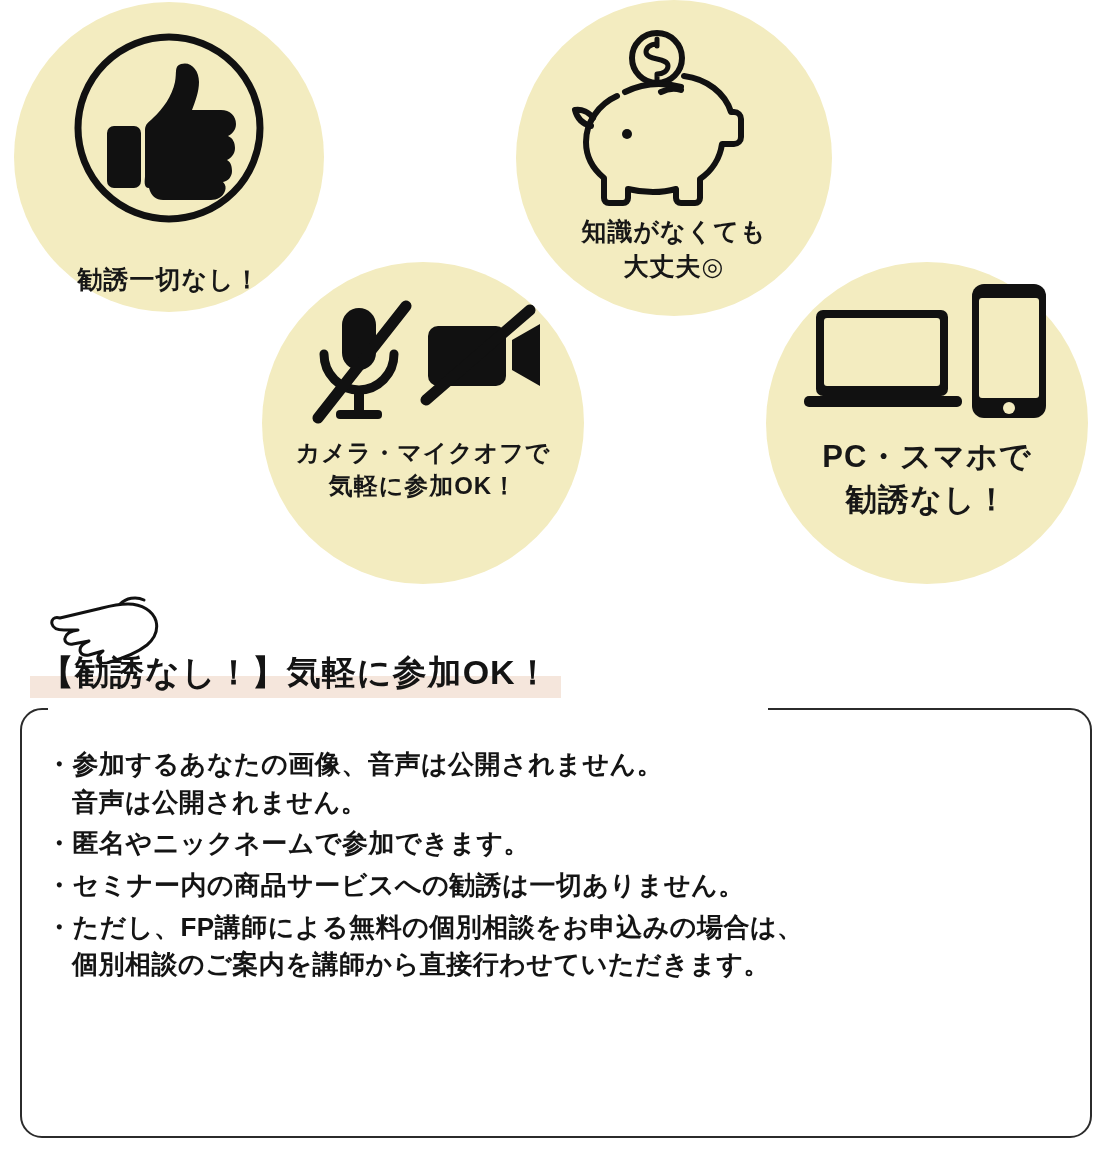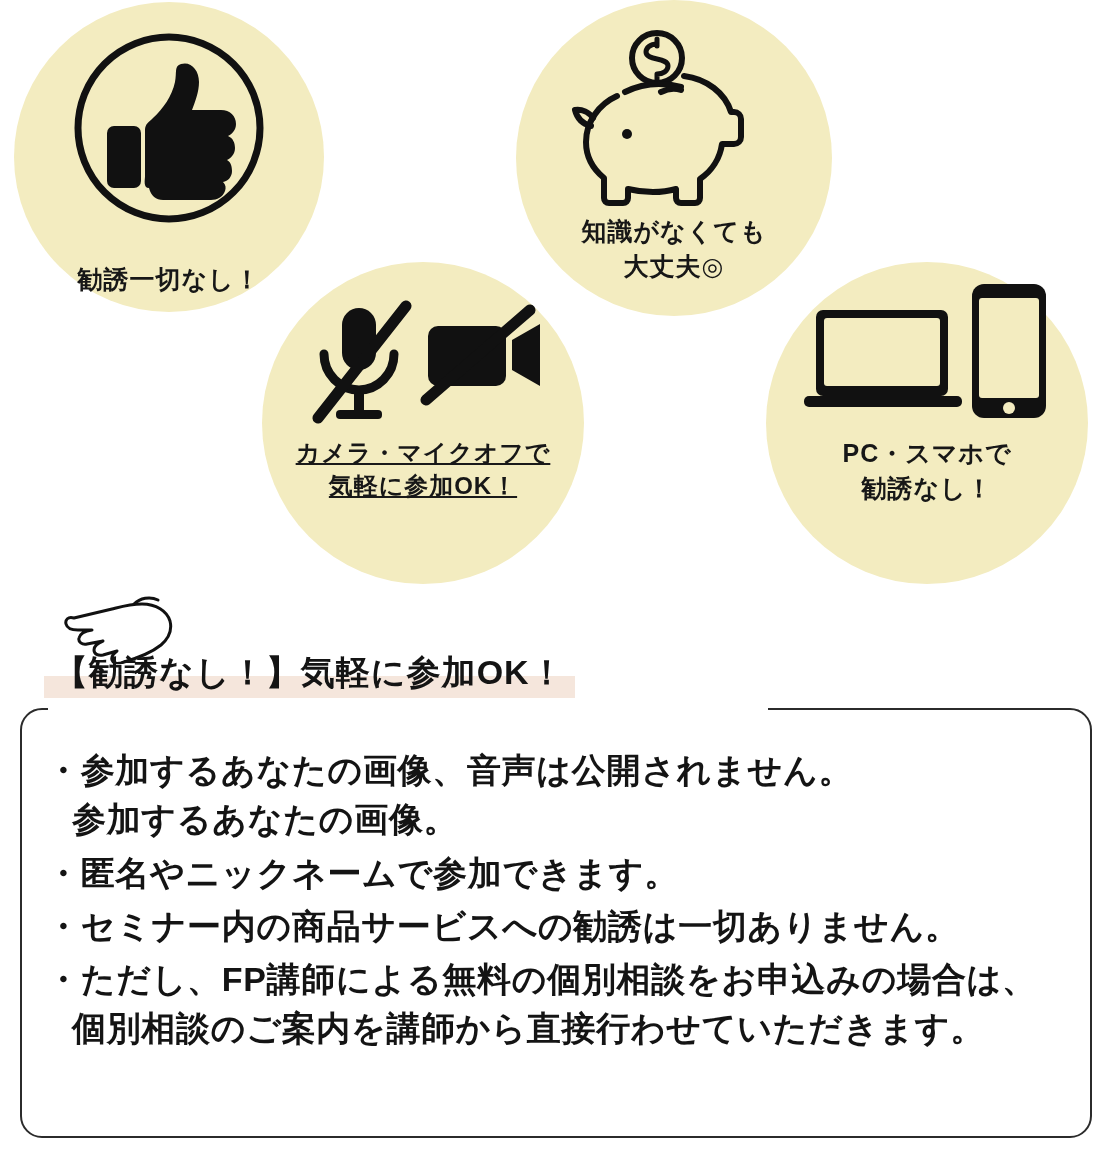--- a/index.html
+++ b/index.html
@@ -72,37 +72,36 @@
     margin-top: 4px;
   }
 
   
   #circle-camera {
     left: 262px;
     top: 262px;
     width: 322px;
     height: 322px;
     padding-top: 38px;
-    text-decoration: underline;
   }
   #circle-camera .caption {
     font-size: 24px;
     margin-top: 6px;
   }
 
   
   #circle-devices {
     left: 766px;
     top: 262px;
     width: 322px;
     height: 322px;
     padding-top: 20px;
   }
   #circle-devices .caption {
-    font-size: 25px;
+    font-size: 31px;
     margin-top: 14px;
   }
 
   
   #notice {
     position: absolute;
     left: 20px;
     top: 700px;
     width: 1072px;
     height: 440px;
@@ -114,21 +113,21 @@
     top: 8px;
     width: 1072px;
     height: 430px;
     border: 2px solid #2b2b2b;
     border-radius: 22px;
     box-sizing: border-box;
     background: transparent;
   }
   #notice-heading-wrap {
     position: absolute;
-    left: 24px;
+    left: 10px;
     top: -50px;
     display: flex;
     align-items: flex-end;
     gap: 6px;
   }
   #notice-heading {
     position: relative;
     font-size: 34px;
     font-weight: bold;
     letter-spacing: 0.03em;
@@ -149,21 +148,21 @@
   #notice-list {
     position: absolute;
     left: 26px;
     top: 46px;
     width: 1020px;
     margin: 0;
     padding: 0;
     list-style: none;
   }
   #notice-list li {
-    font-size: 34px;
+    font-size: 26px;
     font-weight: bold;
     letter-spacing: 0.02em;
     line-height: 1.45;
     color: #141414;
     margin-bottom: 4px;
     text-indent: 0;
   }
   #notice-list li .sub {
     display: block;
     padding-left: 26px;
@@ -288,21 +287,21 @@
                  c-3 -10 -14 -17 -28 -17 c-12 0 -22 3 -30 5 z"></path>
         <path d="M72 16 c6 -6 16 -8 24 -4" fill="none"></path>
       </g>
     </svg>
     <div id="notice-heading">【勧誘なし！】気軽に参加OK！</div>
   </div>
 
   <ul id="notice-list">
     <li>
       <span>・参加するあなたの画像、音声は公開されません。</span>
-      <span class="sub">参加するあなたの画像。</span>
+      <span class="sub">音声は公開されません。</span>
     </li>
     <li>
       <span>・匿名やニックネームで参加できます。</span>
     </li>
     <li>
       <span>・セミナー内の商品サービスへの勧誘は一切ありません。</span>
     </li>
     <li>
       <span>・ただし、FP講師による無料の個別相談をお申込みの場合は、</span>
       <span class="sub">個別相談のご案内を講師から直接行わせていただきます。</span>

